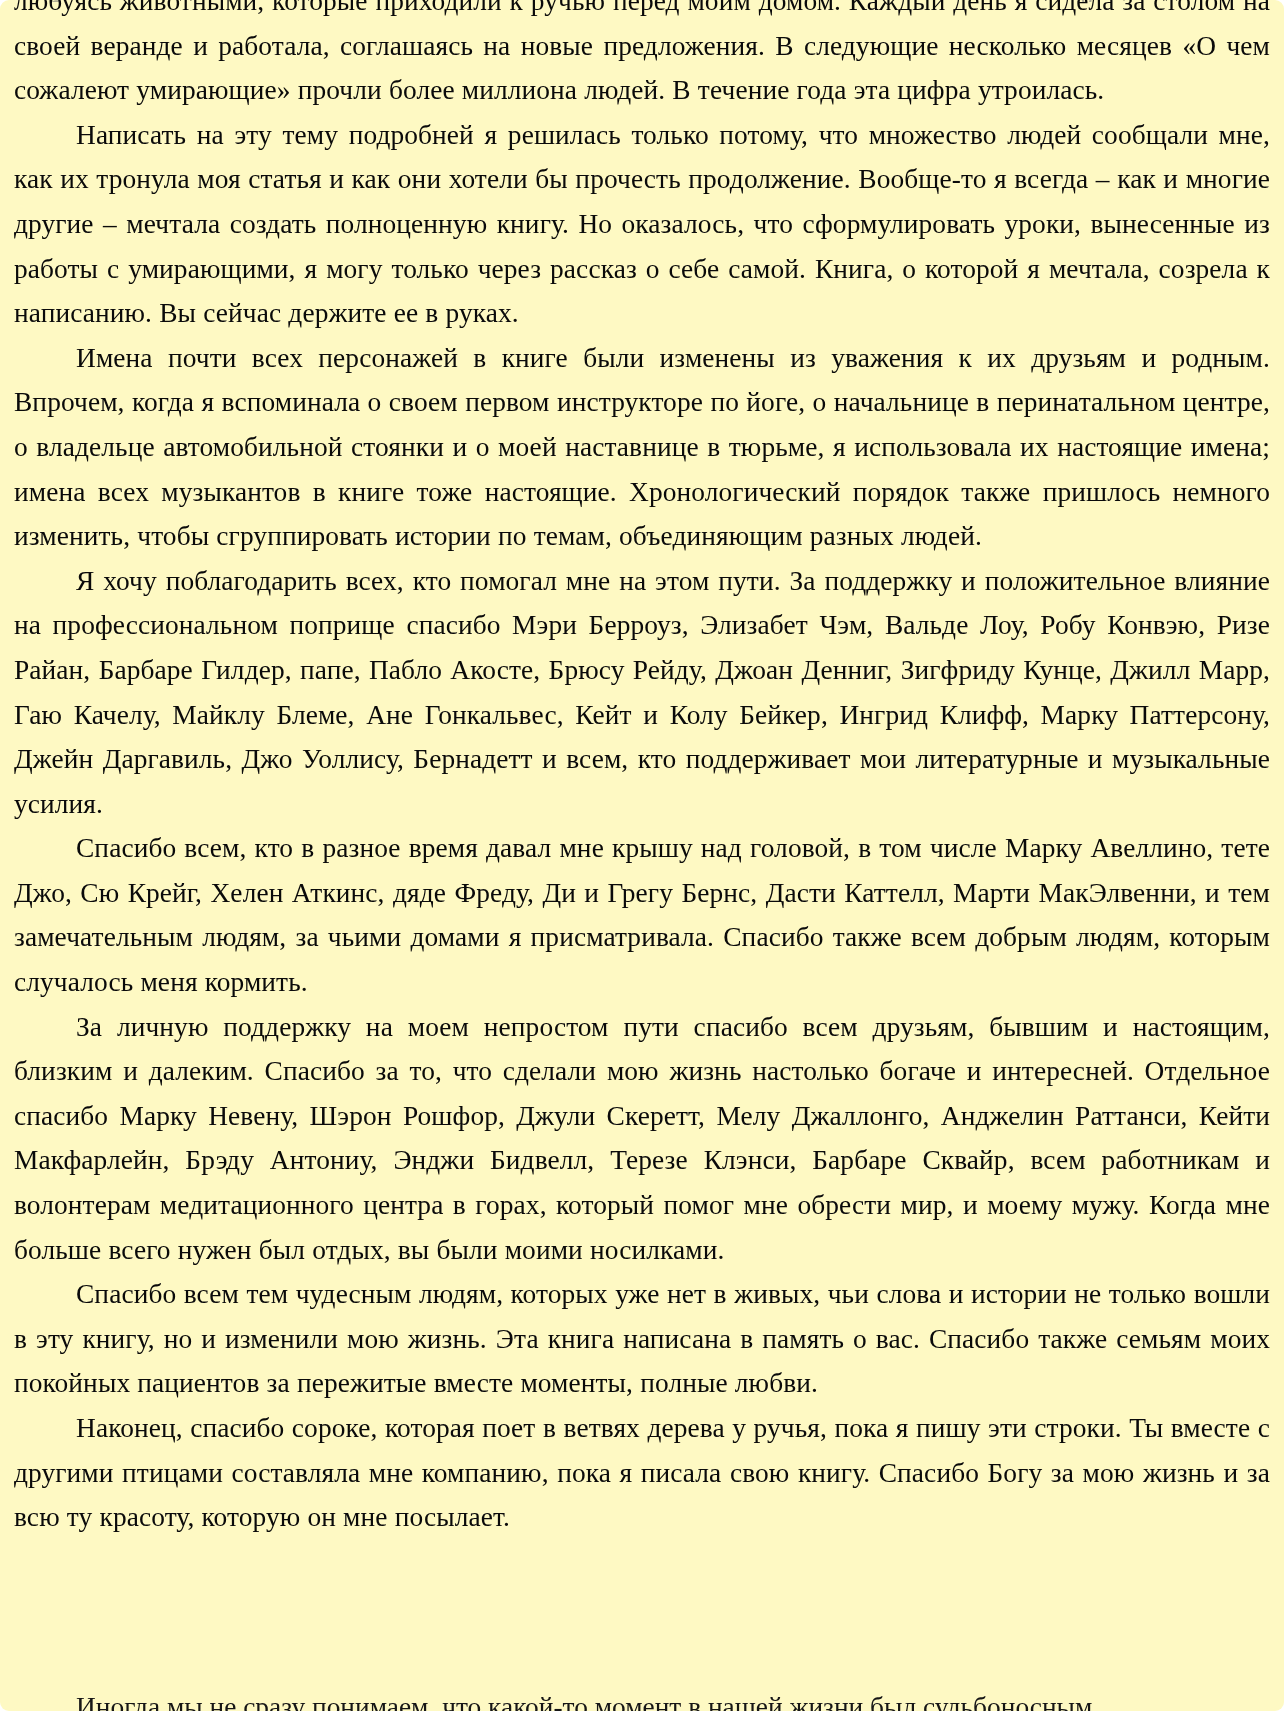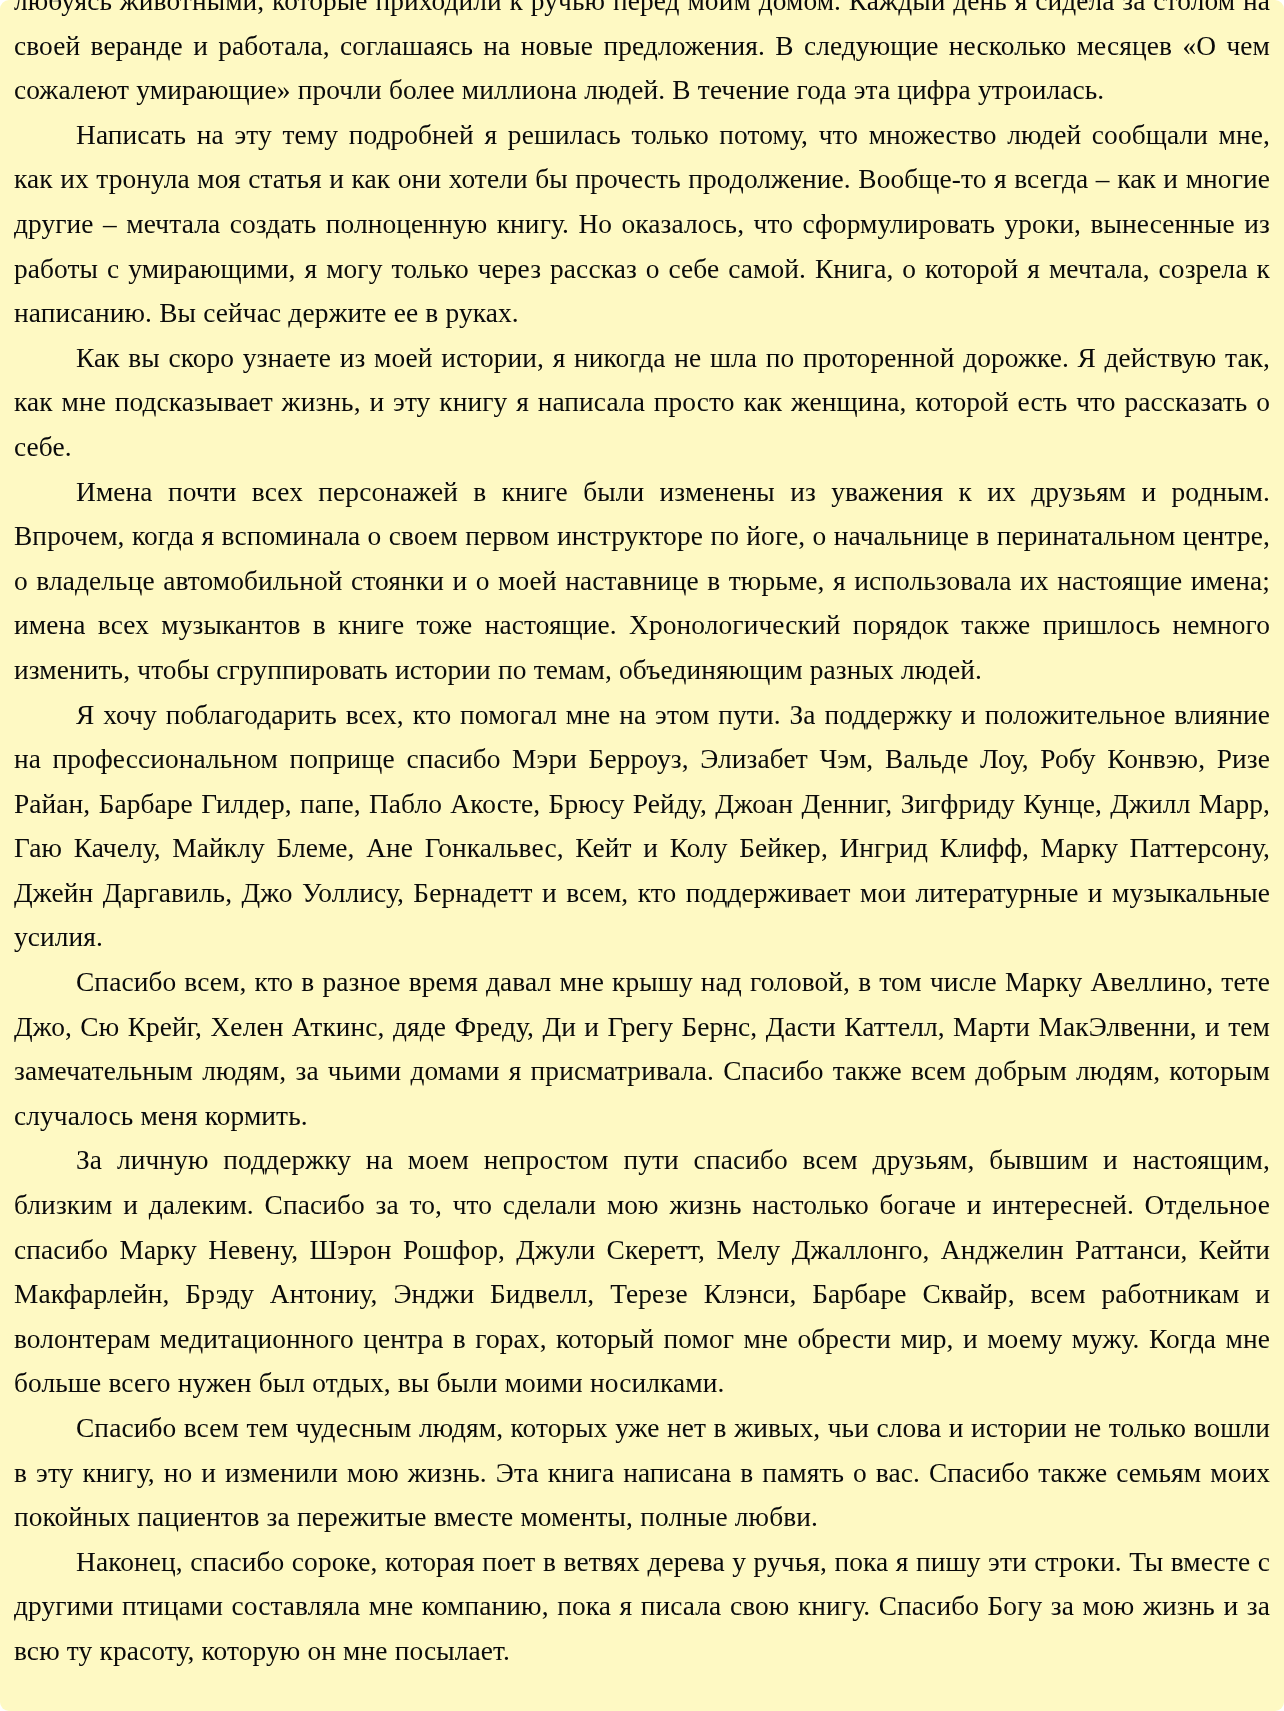--- a/index.html
+++ b/index.html
@@ -77,23 +77,23 @@
 </head>
 <body>
 
 <div class="page">
 
   <div class="clipped-top">любуясь животными, которые приходили к ручью перед моим домом, наслаждаясь тишиной</div>
 
   <div class="text-column">
     <p class="para first">любуясь животными, которые приходили к ручью перед моим домом. Каждый день я сидела за столом на своей веранде и работала, соглашаясь на новые предложения. В следующие несколько месяцев «О чем сожалеют умирающие» прочли более миллиона людей. В течение года эта цифра утроилась.</p>
     <p class="para">Написать на эту тему подробней я решилась только потому, что множество людей сообщали мне, как их тронула моя статья и как они хотели бы прочесть продолжение. Вообще-то я всегда – как и многие другие – мечтала создать полноценную книгу. Но оказалось, что сформулировать уроки, вынесенные из работы с умирающими, я могу только через рассказ о себе самой. Книга, о которой я мечтала, созрела к написанию. Вы сейчас держите ее в руках.</p>
-    <p class="para">Как вы скоро узнаете из моей истории, я никогда не шла по проторенной дорожке. Я действую так, как мне подсказывает жизнь, и эту книгу я написала просто как женщина, которой есть что рассказать о себе.</p>
     <p class="para">Имена почти всех персонажей в книге были изменены из уважения к их друзьям и родным. Впрочем, когда я вспоминала о своем первом инструкторе по йоге, о начальнице в перинатальном центре, о владельце автомобильной стоянки и о моей наставнице в тюрьме, я использовала их настоящие имена; имена всех музыкантов в книге тоже настоящие. Хронологический порядок также пришлось немного изменить, чтобы сгруппировать истории по темам, объединяющим разных людей.</p>
     <p class="para">Я хочу поблагодарить всех, кто помогал мне на этом пути. За поддержку и положительное влияние на профессиональном поприще спасибо Мэри Берроуз, Элизабет Чэм, Вальде Лоу, Робу Конвэю, Ризе Райан, Барбаре Гилдер, папе, Пабло Акосте, Брюсу Рейду, Джоан Денниг, Зигфриду Кунце, Джилл Марр, Гаю Качелу, Майклу Блеме, Ане Гонкальвес, Кейт и Колу Бейкер, Ингрид Клифф, Марку Паттерсону, Джейн Даргавиль, Джо Уоллису, Бернадетт и всем, кто поддерживает мои литературные и музыкальные усилия.</p>
     <p class="para">Спасибо всем, кто в разное время давал мне крышу над головой, в том числе Марку Авеллино, тете Джо, Сю Крейг, Хелен Аткинс, дяде Фреду, Ди и Грегу Бернс, Дасти Каттелл, Марти МакЭлвенни, и тем замечательным людям, за чьими домами я присматривала. Спасибо также всем добрым людям, которым случалось меня кормить.</p>
     <p class="para">За личную поддержку на моем непростом пути спасибо всем друзьям, бывшим и настоящим, близким и далеким. Спасибо за то, что сделали мою жизнь настолько богаче и интересней. Отдельное спасибо Марку Невену, Шэрон Рошфор, Джули Скеретт, Мелу Джаллонго, Анджелин Раттанси, Кейти Макфарлейн, Брэду Антониу, Энджи Бидвелл, Терезе Клэнси, Барбаре Сквайр, всем работникам и волонтерам медитационного центра в горах, который помог мне обрести мир, и моему мужу. Когда мне больше всего нужен был отдых, вы были моими носилками.</p>
     <p class="para">Спасибо всем тем чудесным людям, которых уже нет в живых, чьи слова и истории не только вошли в эту книгу, но и изменили мою жизнь. Эта книга написана в память о вас. Спасибо также семьям моих покойных пациентов за пережитые вместе моменты, полные любви.</p>
     <p class="para">Наконец, спасибо сороке, которая поет в ветвях дерева у ручья, пока я пишу эти строки. Ты вместе с другими птицами составляла мне компанию, пока я писала свою книгу. Спасибо Богу за мою жизнь и за всю ту красоту, которую он мне посылает.</p>
   </div>
 
+  <div class="clipped-bottom">Иногда мы не сразу понимаем, что какой-то момент в нашей жизни был судьбоносным</div>
 
 </div>
 
 </body></html>

